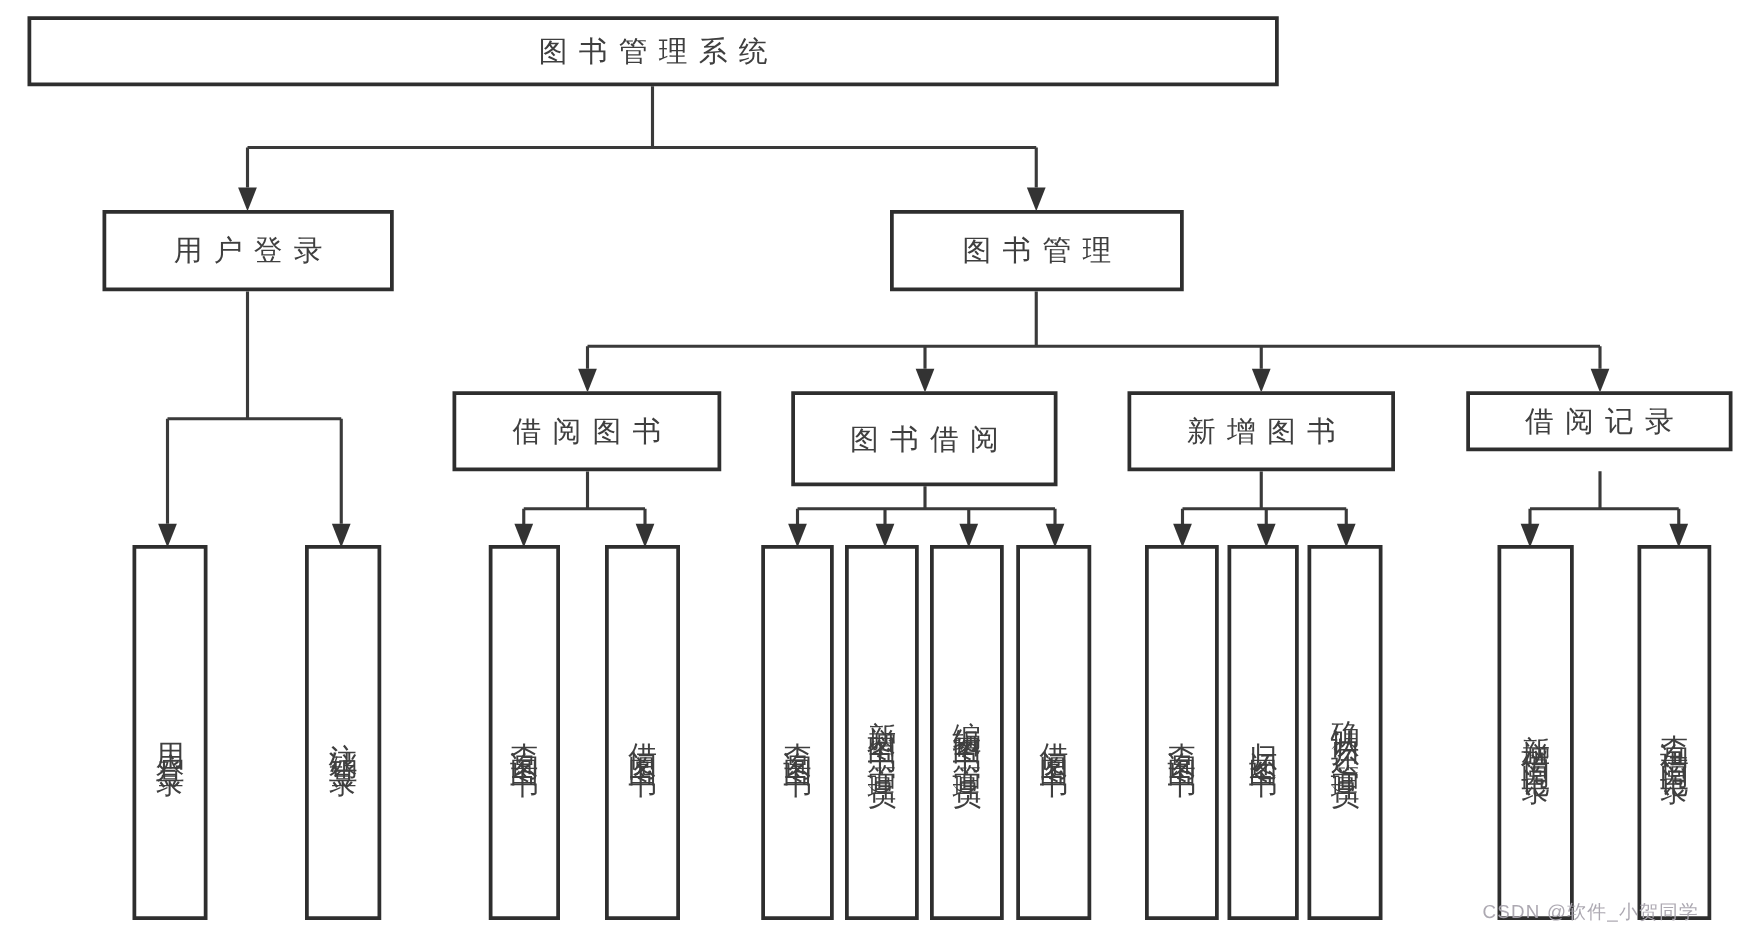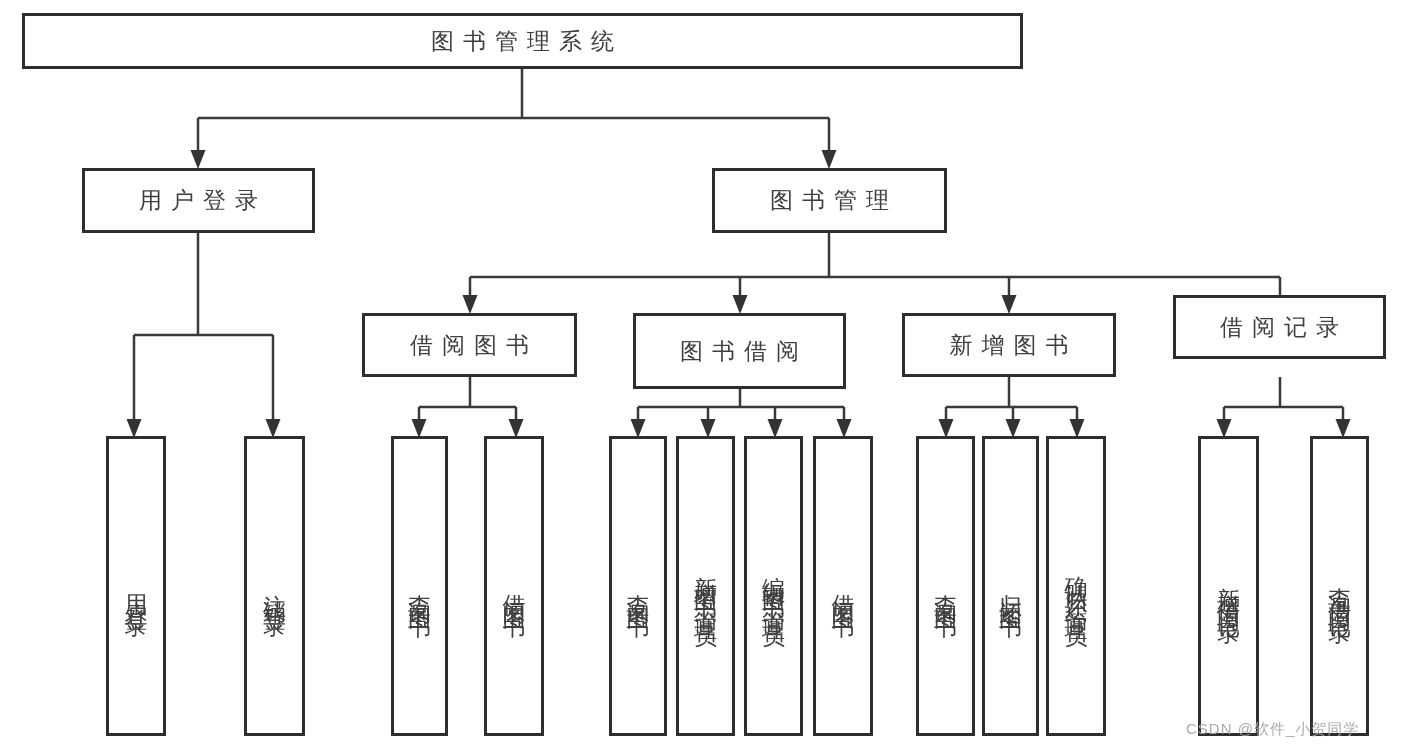--- a/index.html
+++ b/index.html
@@ -101,21 +101,21 @@
 
   <div class="node" style="left:362px;top:313px;width:215px;height:64px">
     <span class="hlabel">借阅图书</span>
   </div>
   <div class="node" style="left:633px;top:313px;width:213px;height:76px">
     <span class="hlabel">图书借阅</span>
   </div>
   <div class="node" style="left:902px;top:313px;width:214px;height:64px">
     <span class="hlabel">新增图书</span>
   </div>
-  <div class="node" style="left:1173px;top:295px;width:213px;height:64px">
+  <div class="node" style="left:1173px;top:313px;width:213px;height:48px">
     <span class="hlabel">借阅记录</span>
   </div>
 
   <div class="node" style="left:106px;top:436px;width:60px;height:300px">
     <span class="vlabel">用户登录</span>
   </div>
   <div class="node" style="left:244px;top:436px;width:61px;height:300px">
     <span class="vlabel">注销登录</span>
   </div>
 

